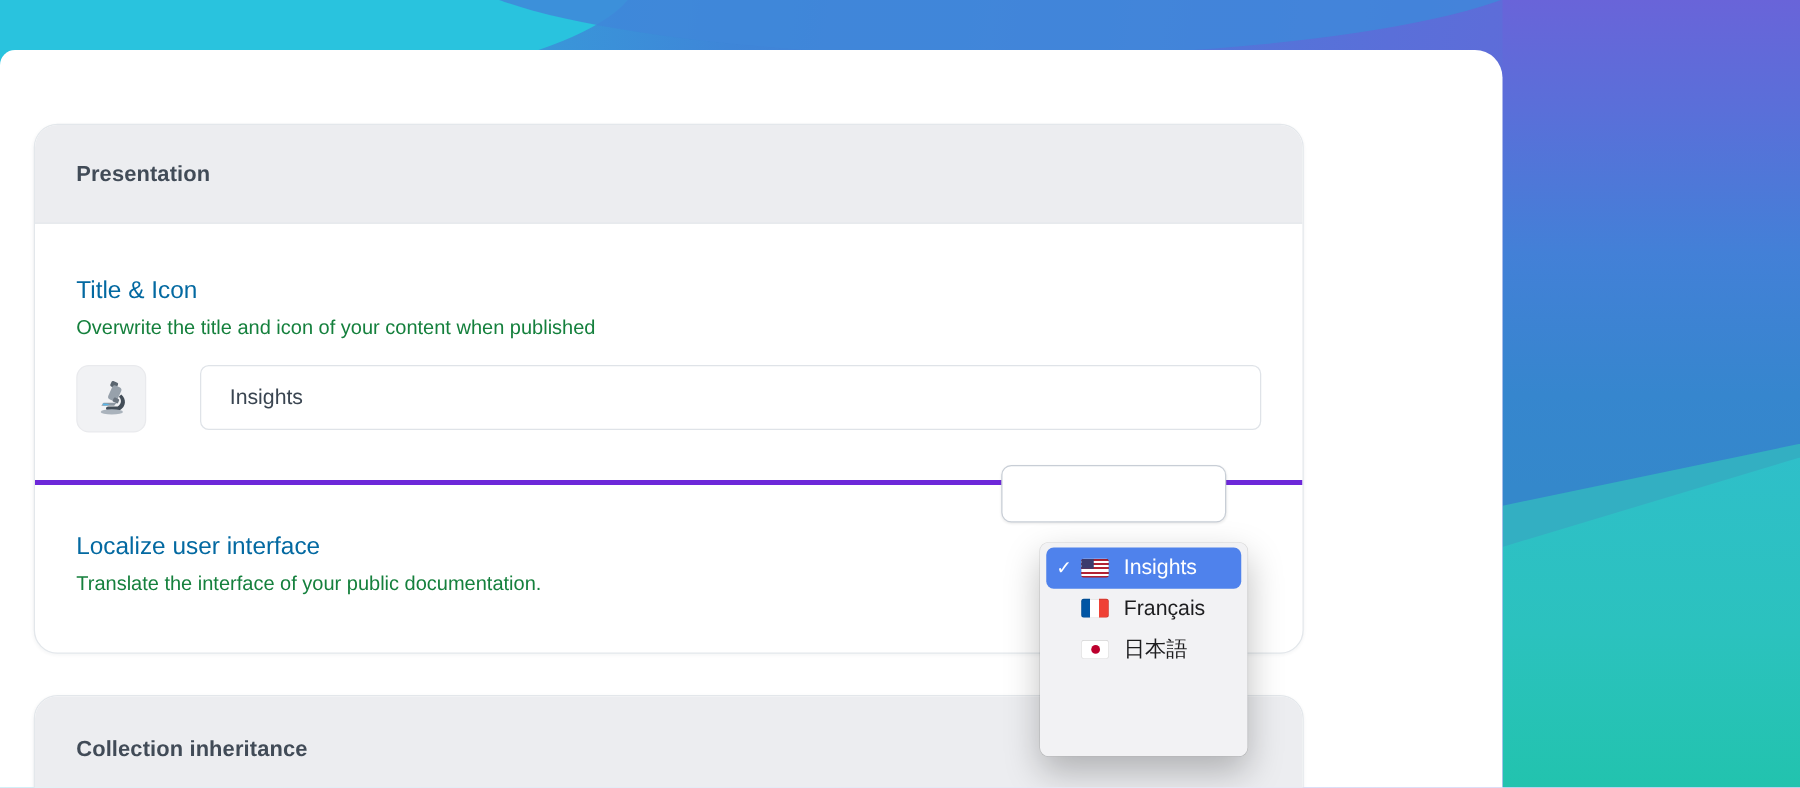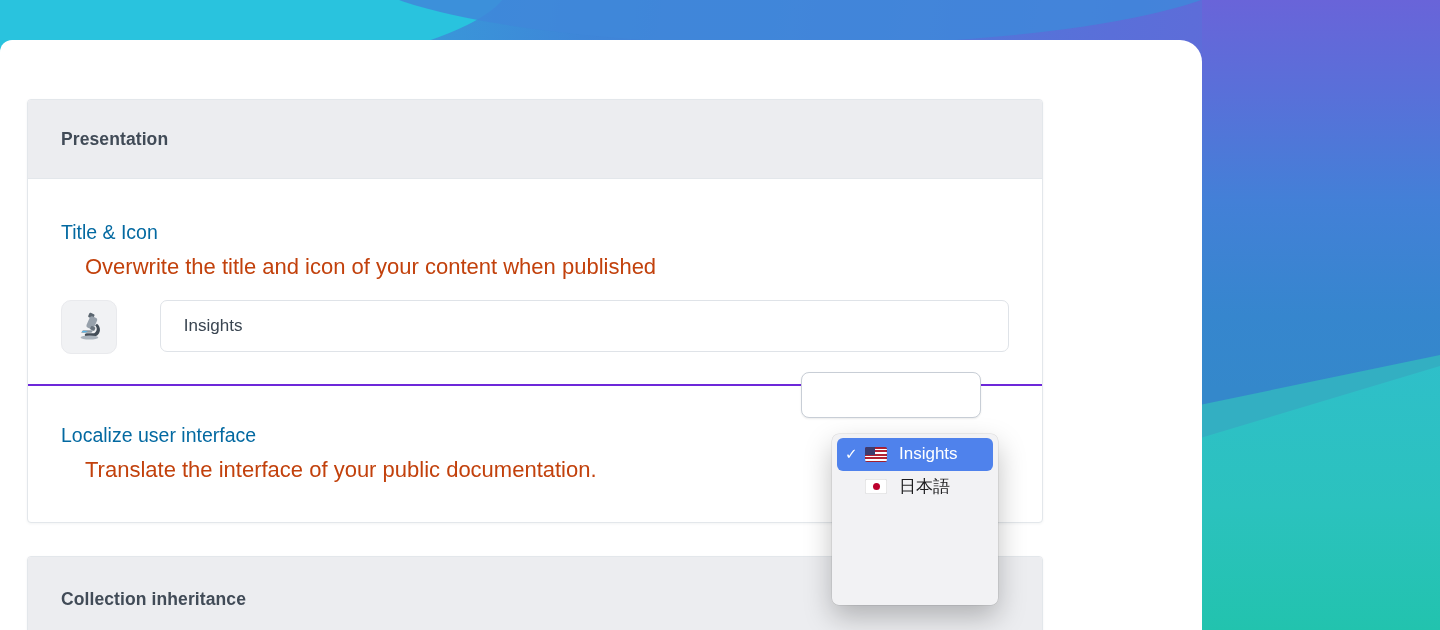--- a/index.html
+++ b/index.html
@@ -21,35 +21,35 @@
   .rc-wedge2 { position:absolute; left:0; top:355px; width:238px; height:275px;
            background:linear-gradient(to bottom,#2FBFCA 0%,#2BC2BE 55%,#22C3AE 100%);
            clip-path:polygon(0 30%, 100% 4%, 100% 100%, 0 100%); }
 
   
   .panel { position:absolute; left:0; top:40px; width:1202px; height:590px;
            background:#ffffff; border-radius:12px 22px 0 0; }
 
   
   .card { position:absolute; left:27px; width:1016px; background:#fff;
-          border:1px solid #E3E7EB; border-radius:4px;
+          border:1px solid #E3E7EB; border-radius:19px;
           box-shadow:0 1px 3px rgba(20,30,50,.05); overflow:hidden; }
   .card-presentation { top:59px; height:424px; }
   .card-collection  { top:516px; height:140px; }
   .card-header { display:flex; align-items:center; height:79px; padding:0 33px;
           background:#ECEDF0; border-bottom:1px solid #E3E7EB;
           font-weight:bold; font-size:17.5px; color:#414B57; letter-spacing:.1px; }
   .card-collection .card-header { height:84px; border-bottom:none; }
 
   .section { position:relative; padding:0 33px; }
   .section-title { font-size:19.5px; color:#0369a1; }
-  .section-desc  { font-size:22px; color:#c2410c; margin-top:10px;margin-left:24px; }
+  .section-desc  { font-size:16px; color:#15803d; margin-top:10px; }
 
   .sec-titleicon { padding-top:42px; height:205px; }
-  .sec-localize  { border-top:2px solid #6d28d9; padding-top:38px; height:140px; }
+  .sec-localize  { border-top:4px solid #6d28d9; padding-top:38px; height:140px; }
 
   .input-row { display:flex; margin-top:20px;gap:20px; }
   .icon-btn { width:57px; height:54px; background:#F1F2F4; border:1px solid #E9EAED;
           border-radius:10px; display:flex; align-items:center; justify-content:center; }
   .title-input { margin-left:23px; width:867px; height:52px; border:1.5px solid #DFE3E8;
           border-radius:7px; padding:0 23px; font-size:17px; color:#3A4551;
           font-family:"Liberation Sans","DejaVu Sans",sans-serif; outline:none; background:#fff; }
 
   
   .lang-select { position:absolute; left:801px; top:332px; width:180px; height:46px;
@@ -138,19 +138,24 @@
 
   <div class="dropdown">
     <div>
         <div class="dd-item selected">
     <span class="dd-check">✓</span>
     <span class="flag flag-us"></span>
     <span class="dd-label">Insights</span>
   </div>
         <div class="dd-item">
     <span class="dd-check"></span>
+    <span class="flag flag-fr"></span>
+    <span class="dd-label">Français</span>
+  </div>
+        <div class="dd-item">
+    <span class="dd-check"></span>
     <span class="flag flag-jp"></span>
     <span class="dd-label">日本語</span>
   </div>
       </div>
   </div>
 
 </div>
 
 </body></html>

